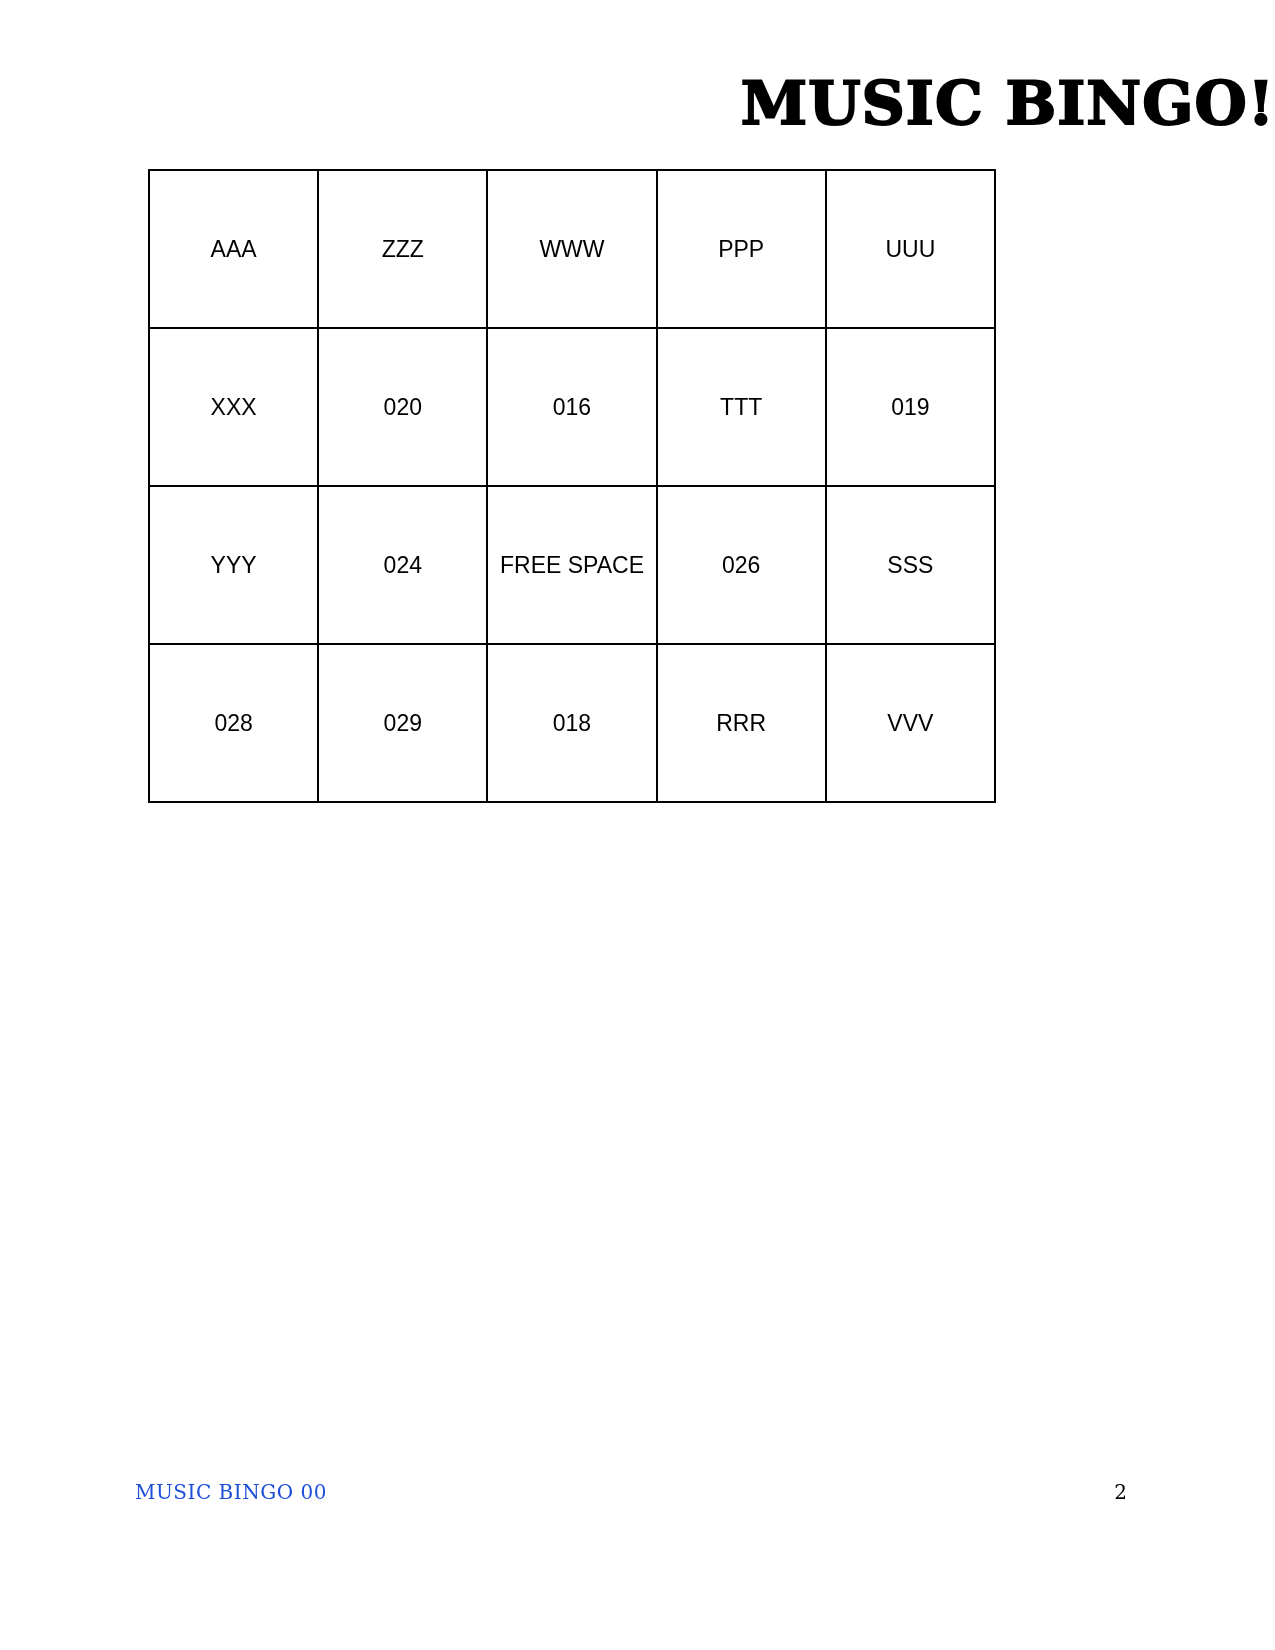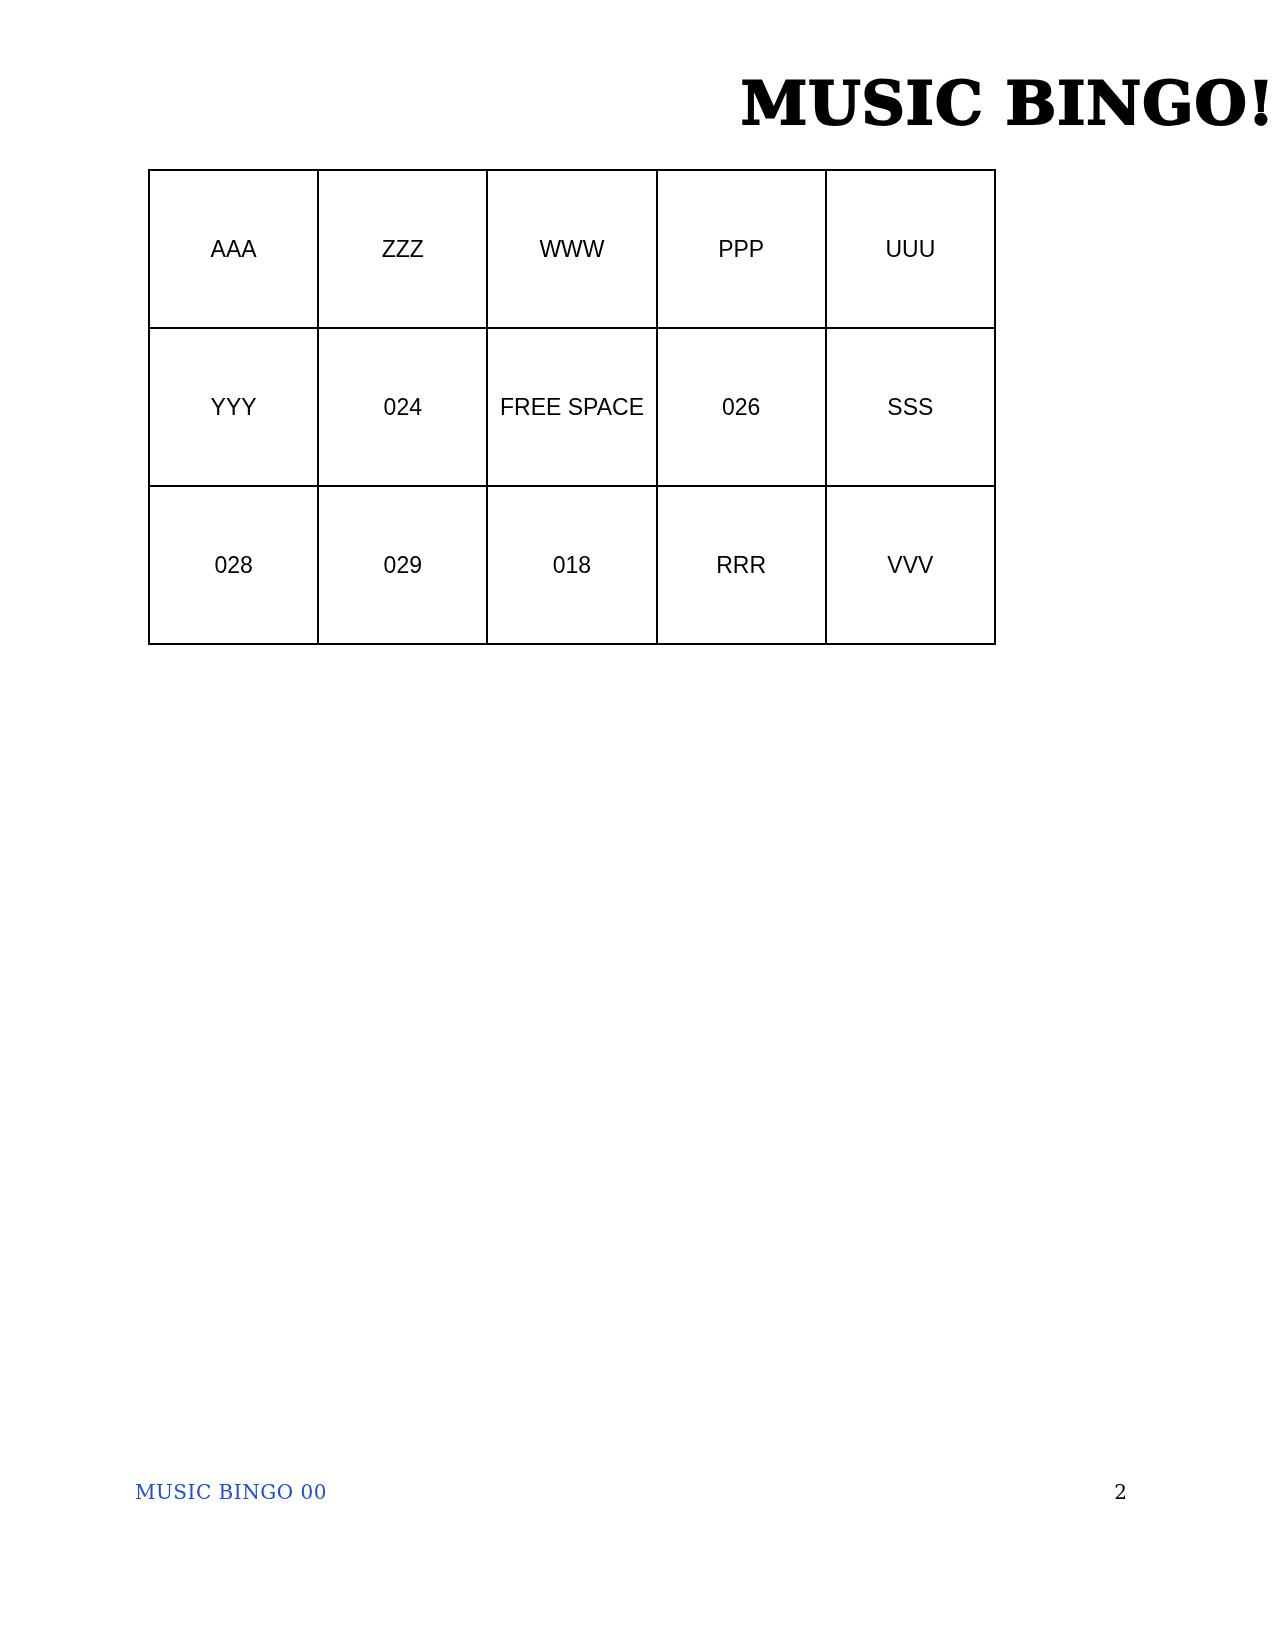--- a/index.html
+++ b/index.html
@@ -93,20 +93,27 @@
   <table class="bingo-grid">
     <tbody>
       <tr>
         <td>AAA</td>
         <td>ZZZ</td>
         <td>WWW</td>
         <td>PPP</td>
         <td>UUU</td>
       </tr>
       <tr>
+        <td>XXX</td>
+        <td>020</td>
+        <td>016</td>
+        <td>TTT</td>
+        <td>019</td>
+      </tr>
+      <tr>
         <td>YYY</td>
         <td>024</td>
         <td>FREE SPACE</td>
         <td>026</td>
         <td>SSS</td>
       </tr>
       <tr>
         <td>028</td>
         <td>029</td>
         <td>018</td>

